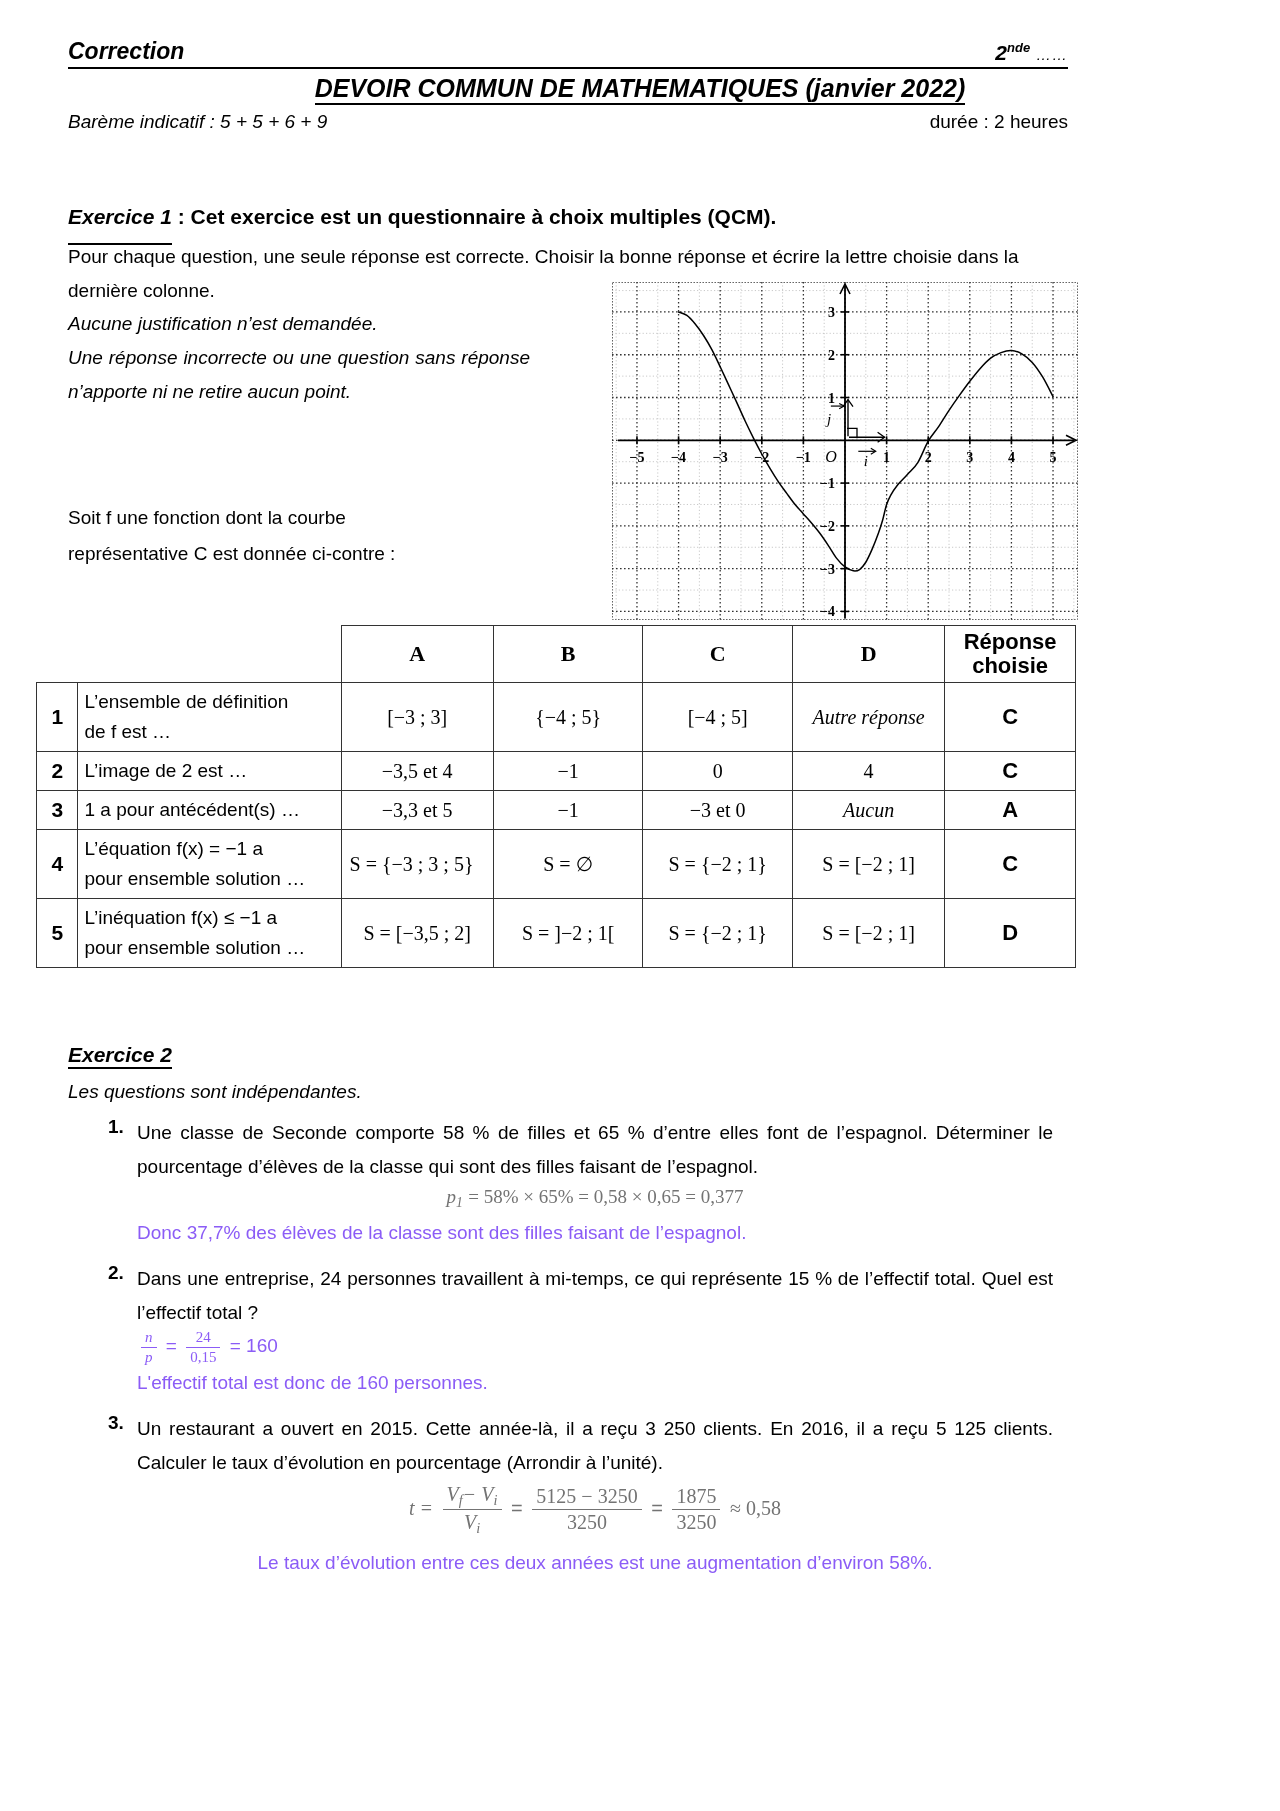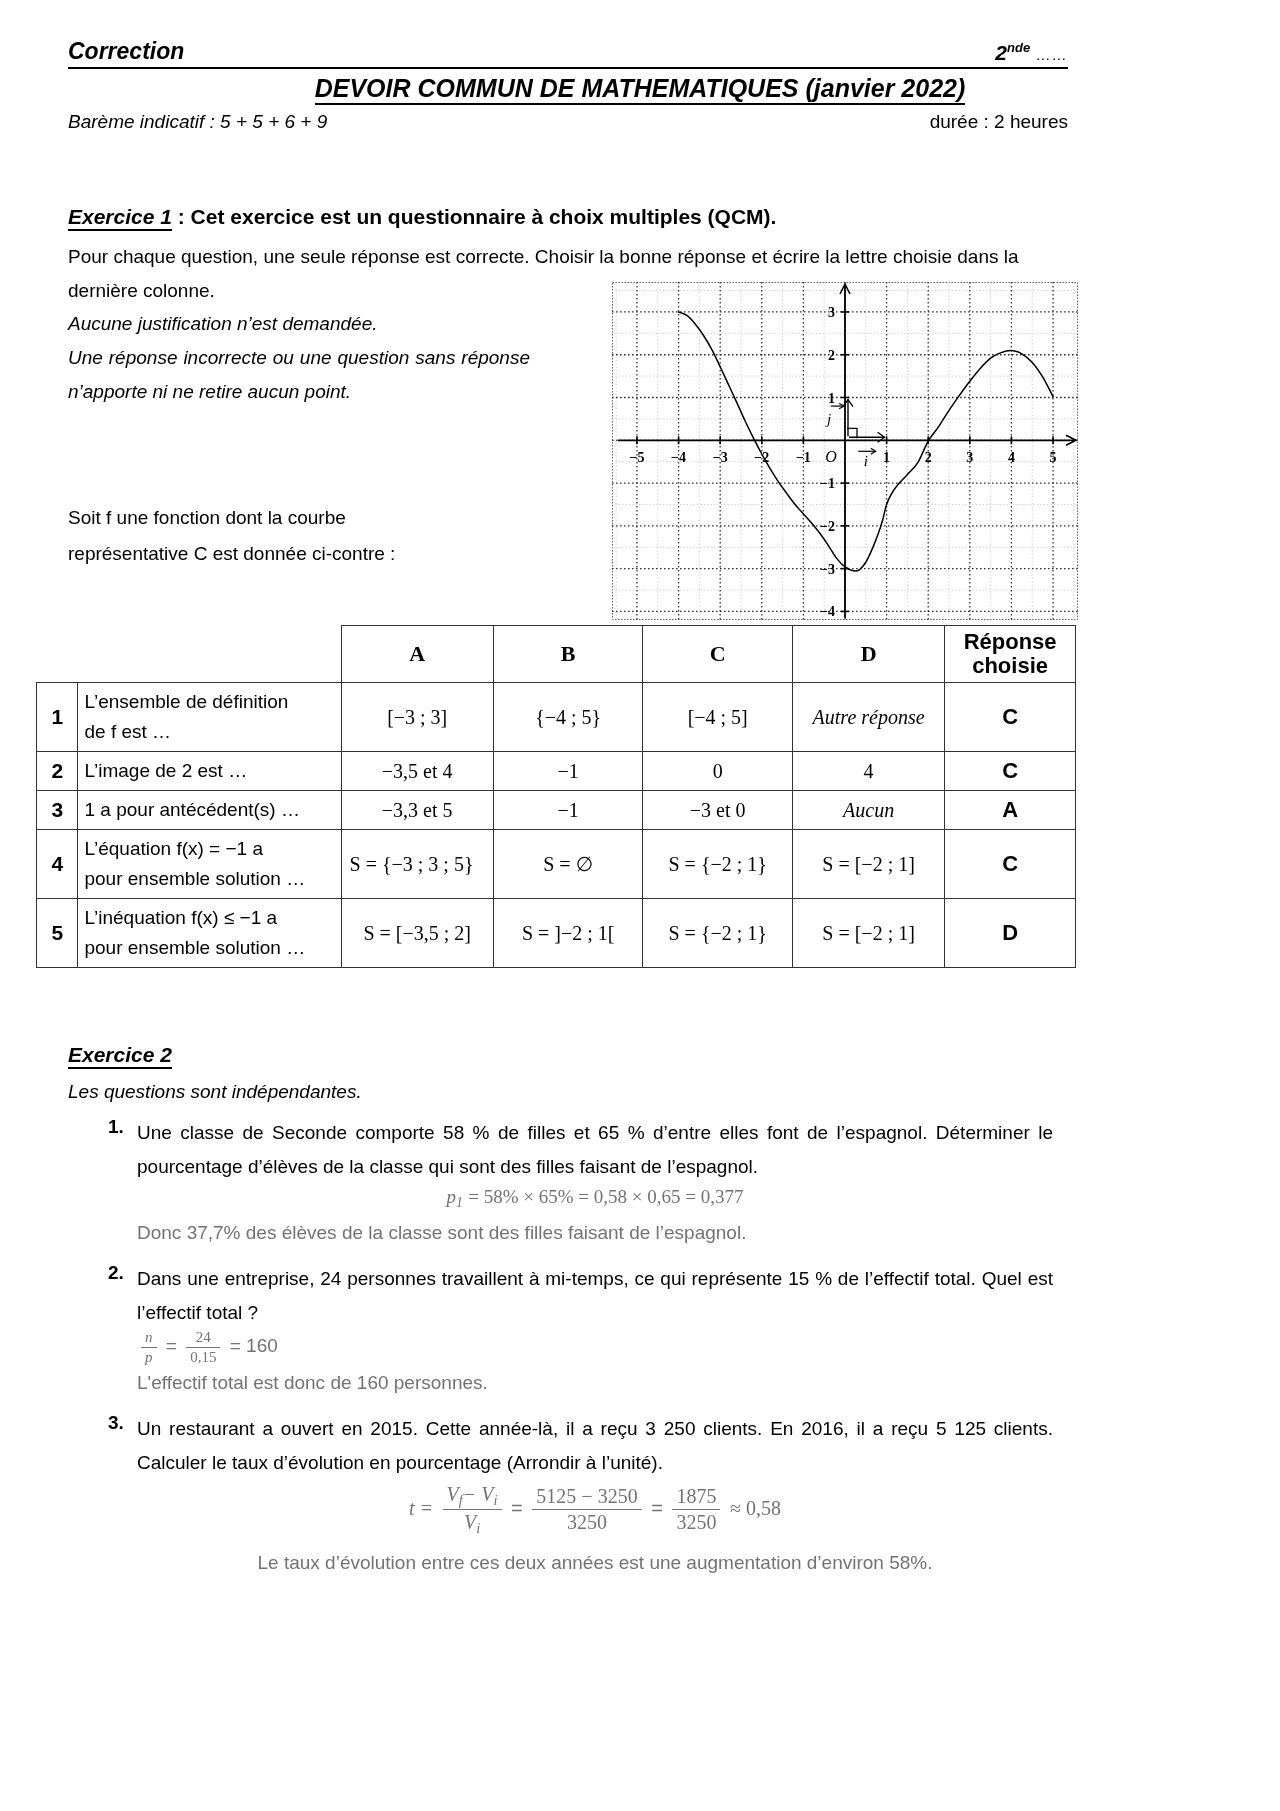--- a/index.html
+++ b/index.html
@@ -34,21 +34,21 @@
   .duree  { position:absolute; right:212px; top:111px; font-size:19px; }
 
   .green-note {
     position:absolute; left:0; top:158px; width:1280px; text-align:center;
     font-size:21px; font-weight:bold; color:#107a3d;
   }
   .green-note span { border-bottom:2px solid #107a3d; padding-bottom:2px; }
 
   
   .ex1-head { position:absolute; left:68px; top:205px; font-size:21px; font-weight:bold; }
-  .ex1-head .u { border-bottom:2px solid #000; font-style:italic; padding-bottom:1px; }
+  .ex1-head .u { border-bottom:2px solid #000; font-style:italic; padding-bottom:15px; }
 
   .ex1-p1 { position:absolute; left:68px; top:240px; width:985px; font-size:19px; line-height:34px; }
   .ex1-p2 { position:absolute; left:68px; top:307px; width:470px; font-size:19px; font-style:italic; line-height:34px; }
   .ex1-p3 { position:absolute; left:68px; top:341px; width:462px; font-size:19px; font-style:italic; line-height:34px; text-align:justify; }
 
   .soit { position:absolute; left:68px; top:500px; width:470px; font-size:19px; line-height:36px; }
 
   
   .graph-wrap { position:absolute; left:612px; top:282px; width:466px; height:338px; }
 
@@ -67,21 +67,21 @@
   .col-rep  { width:120px; text-align:center; font-weight:bold; font-size:22px; }
   .hdr-rep  { font-size:19px; line-height:24px; }
   .ital { font-style:italic; }
 
   
   .ex2-head { position:absolute; left:68px; top:1043px; font-size:21px; font-weight:bold; font-style:italic; }
   .ex2-head span { border-bottom:2px solid #000; padding-bottom:1px; }
   .ex2-sub { position:absolute; left:68px; top:1081px; font-size:19px; font-style:italic; }
   .qnum { position:absolute; font-size:19px; font-weight:bold; }
   .qbody { position:absolute; font-size:19px; line-height:34px; text-align:justify; }
-  .red { color:#737373; }
+  .red { color:#8b5cf6; }
   .redc { color:#737373; text-align:center; }
 
   .frac { display:inline-block; vertical-align:middle; text-align:center; margin:0 4px; font-family:"Liberation Serif", serif; }
   .frac .num { display:block; border-bottom:1.4px solid currentColor; padding:0 4px; line-height:1.25; }
   .frac .den { display:block; padding:0 4px; line-height:1.25; }
   .frac.small { font-size:15px; }
   .serif { font-family:"Liberation Serif", serif; }
   .serifi { font-family:"Liberation Serif", serif; font-style:italic; }
   .sub { font-size:0.72em; vertical-align:-0.28em; font-style:italic; }
 </style>

